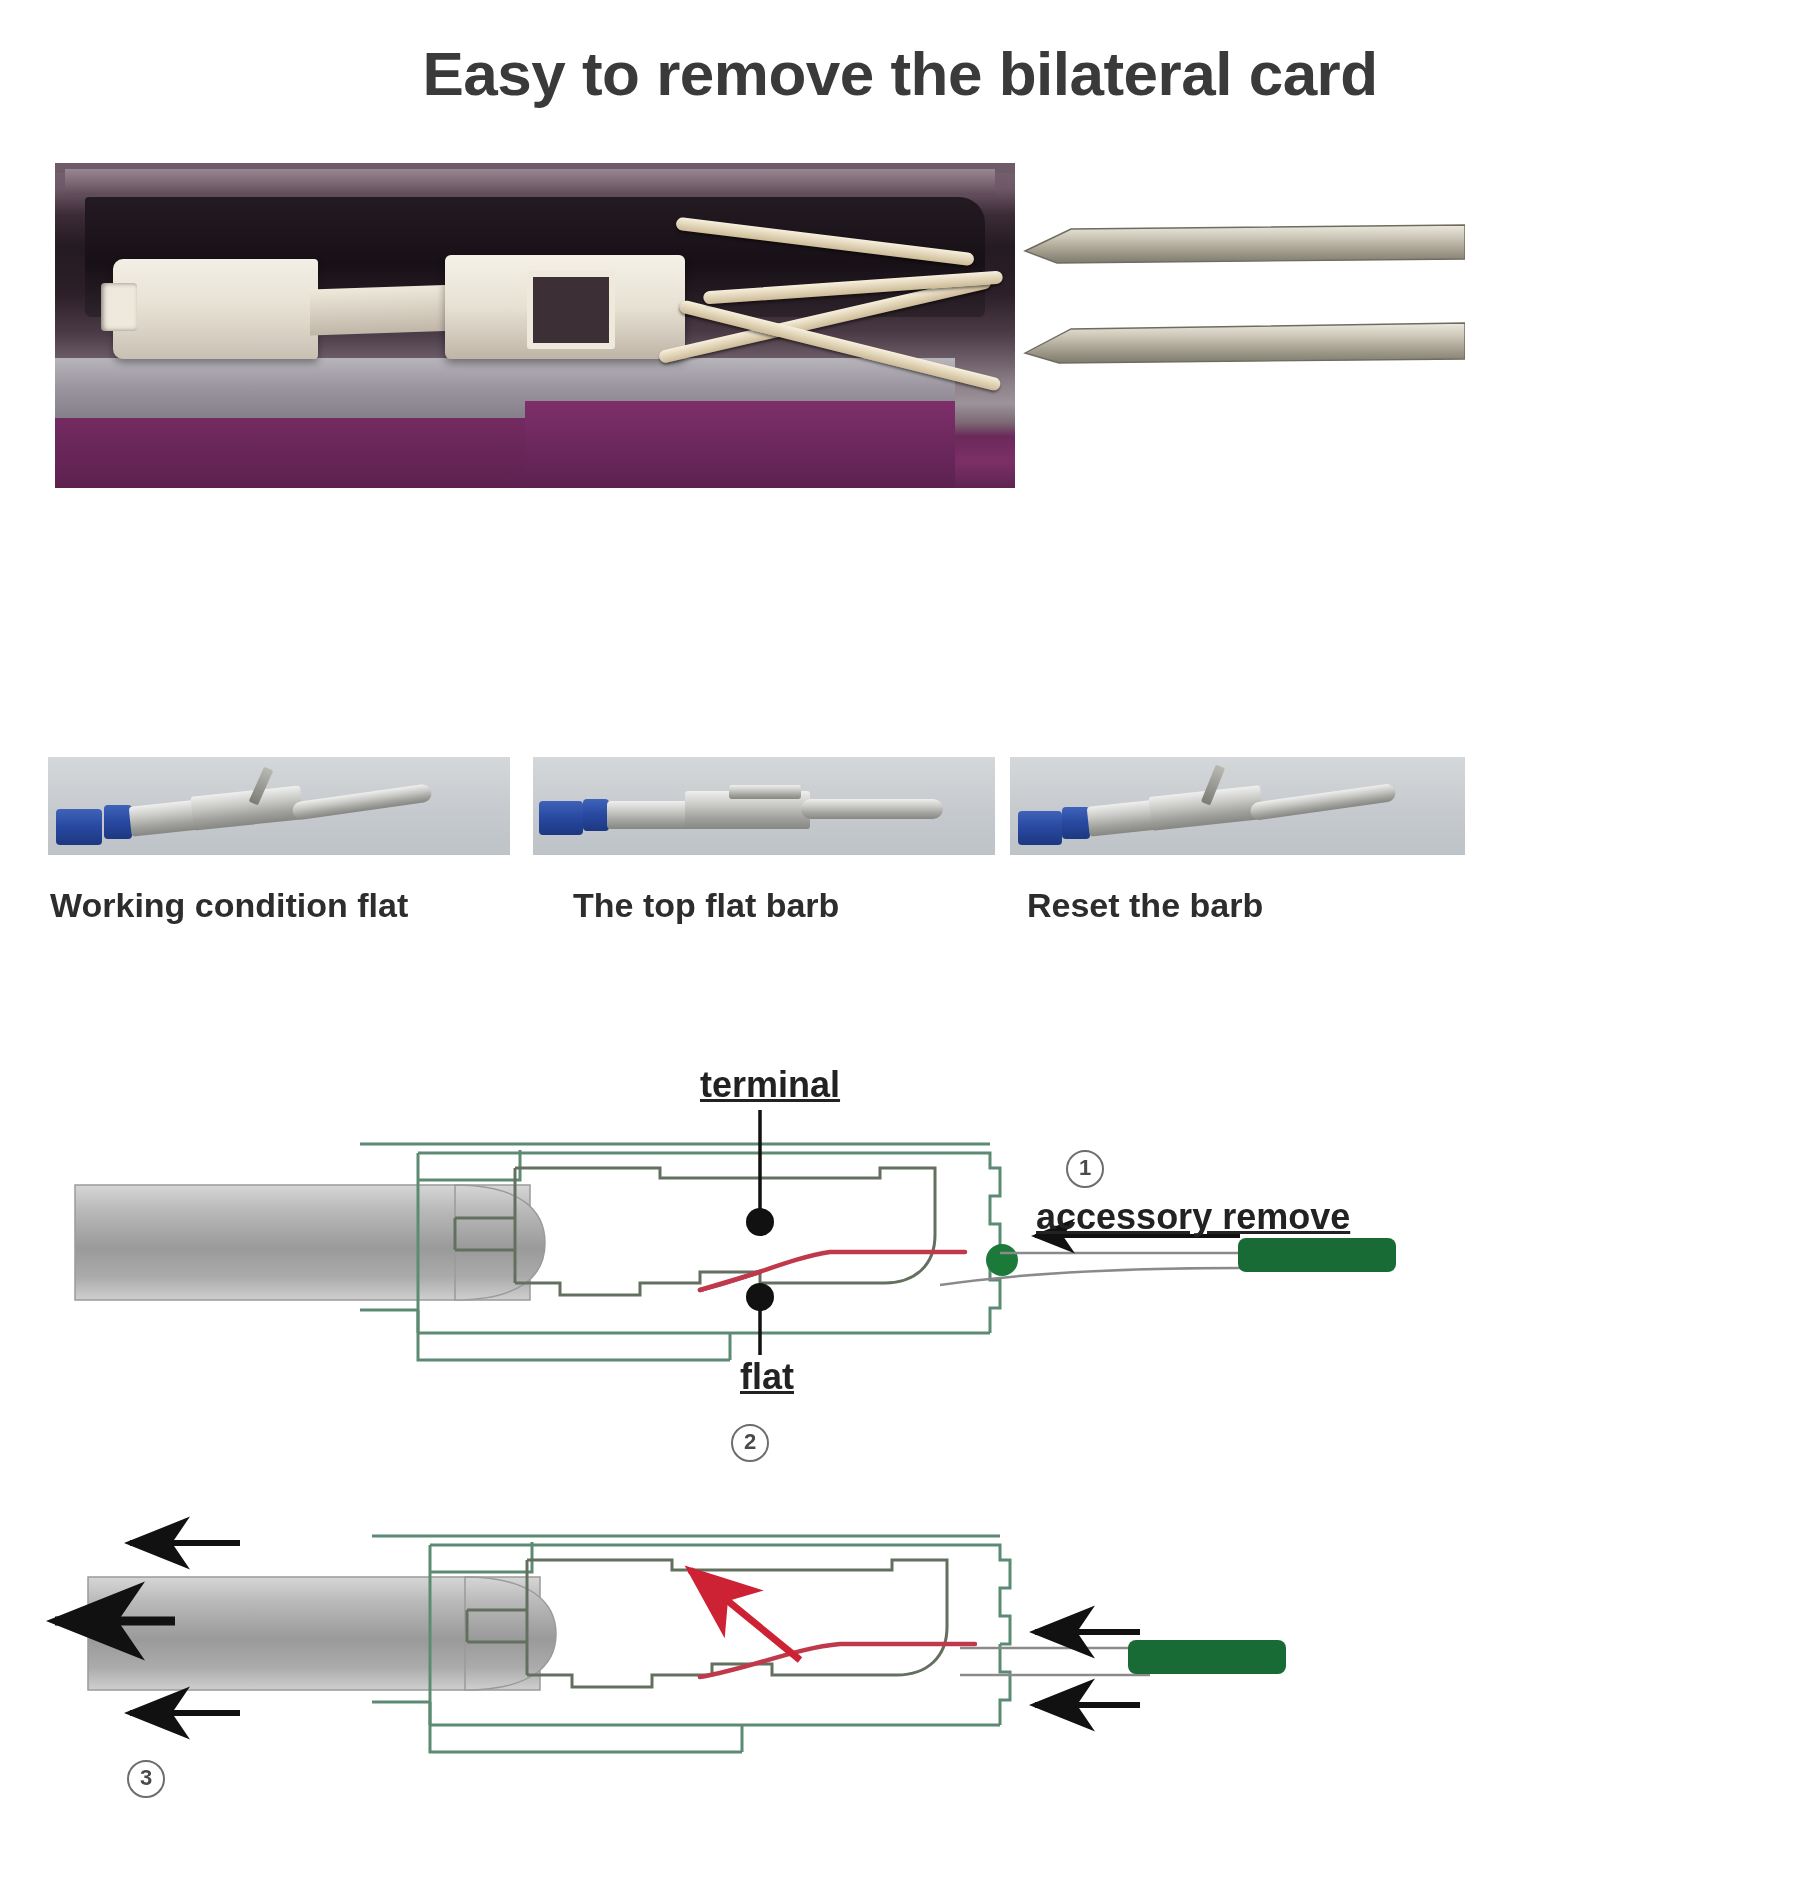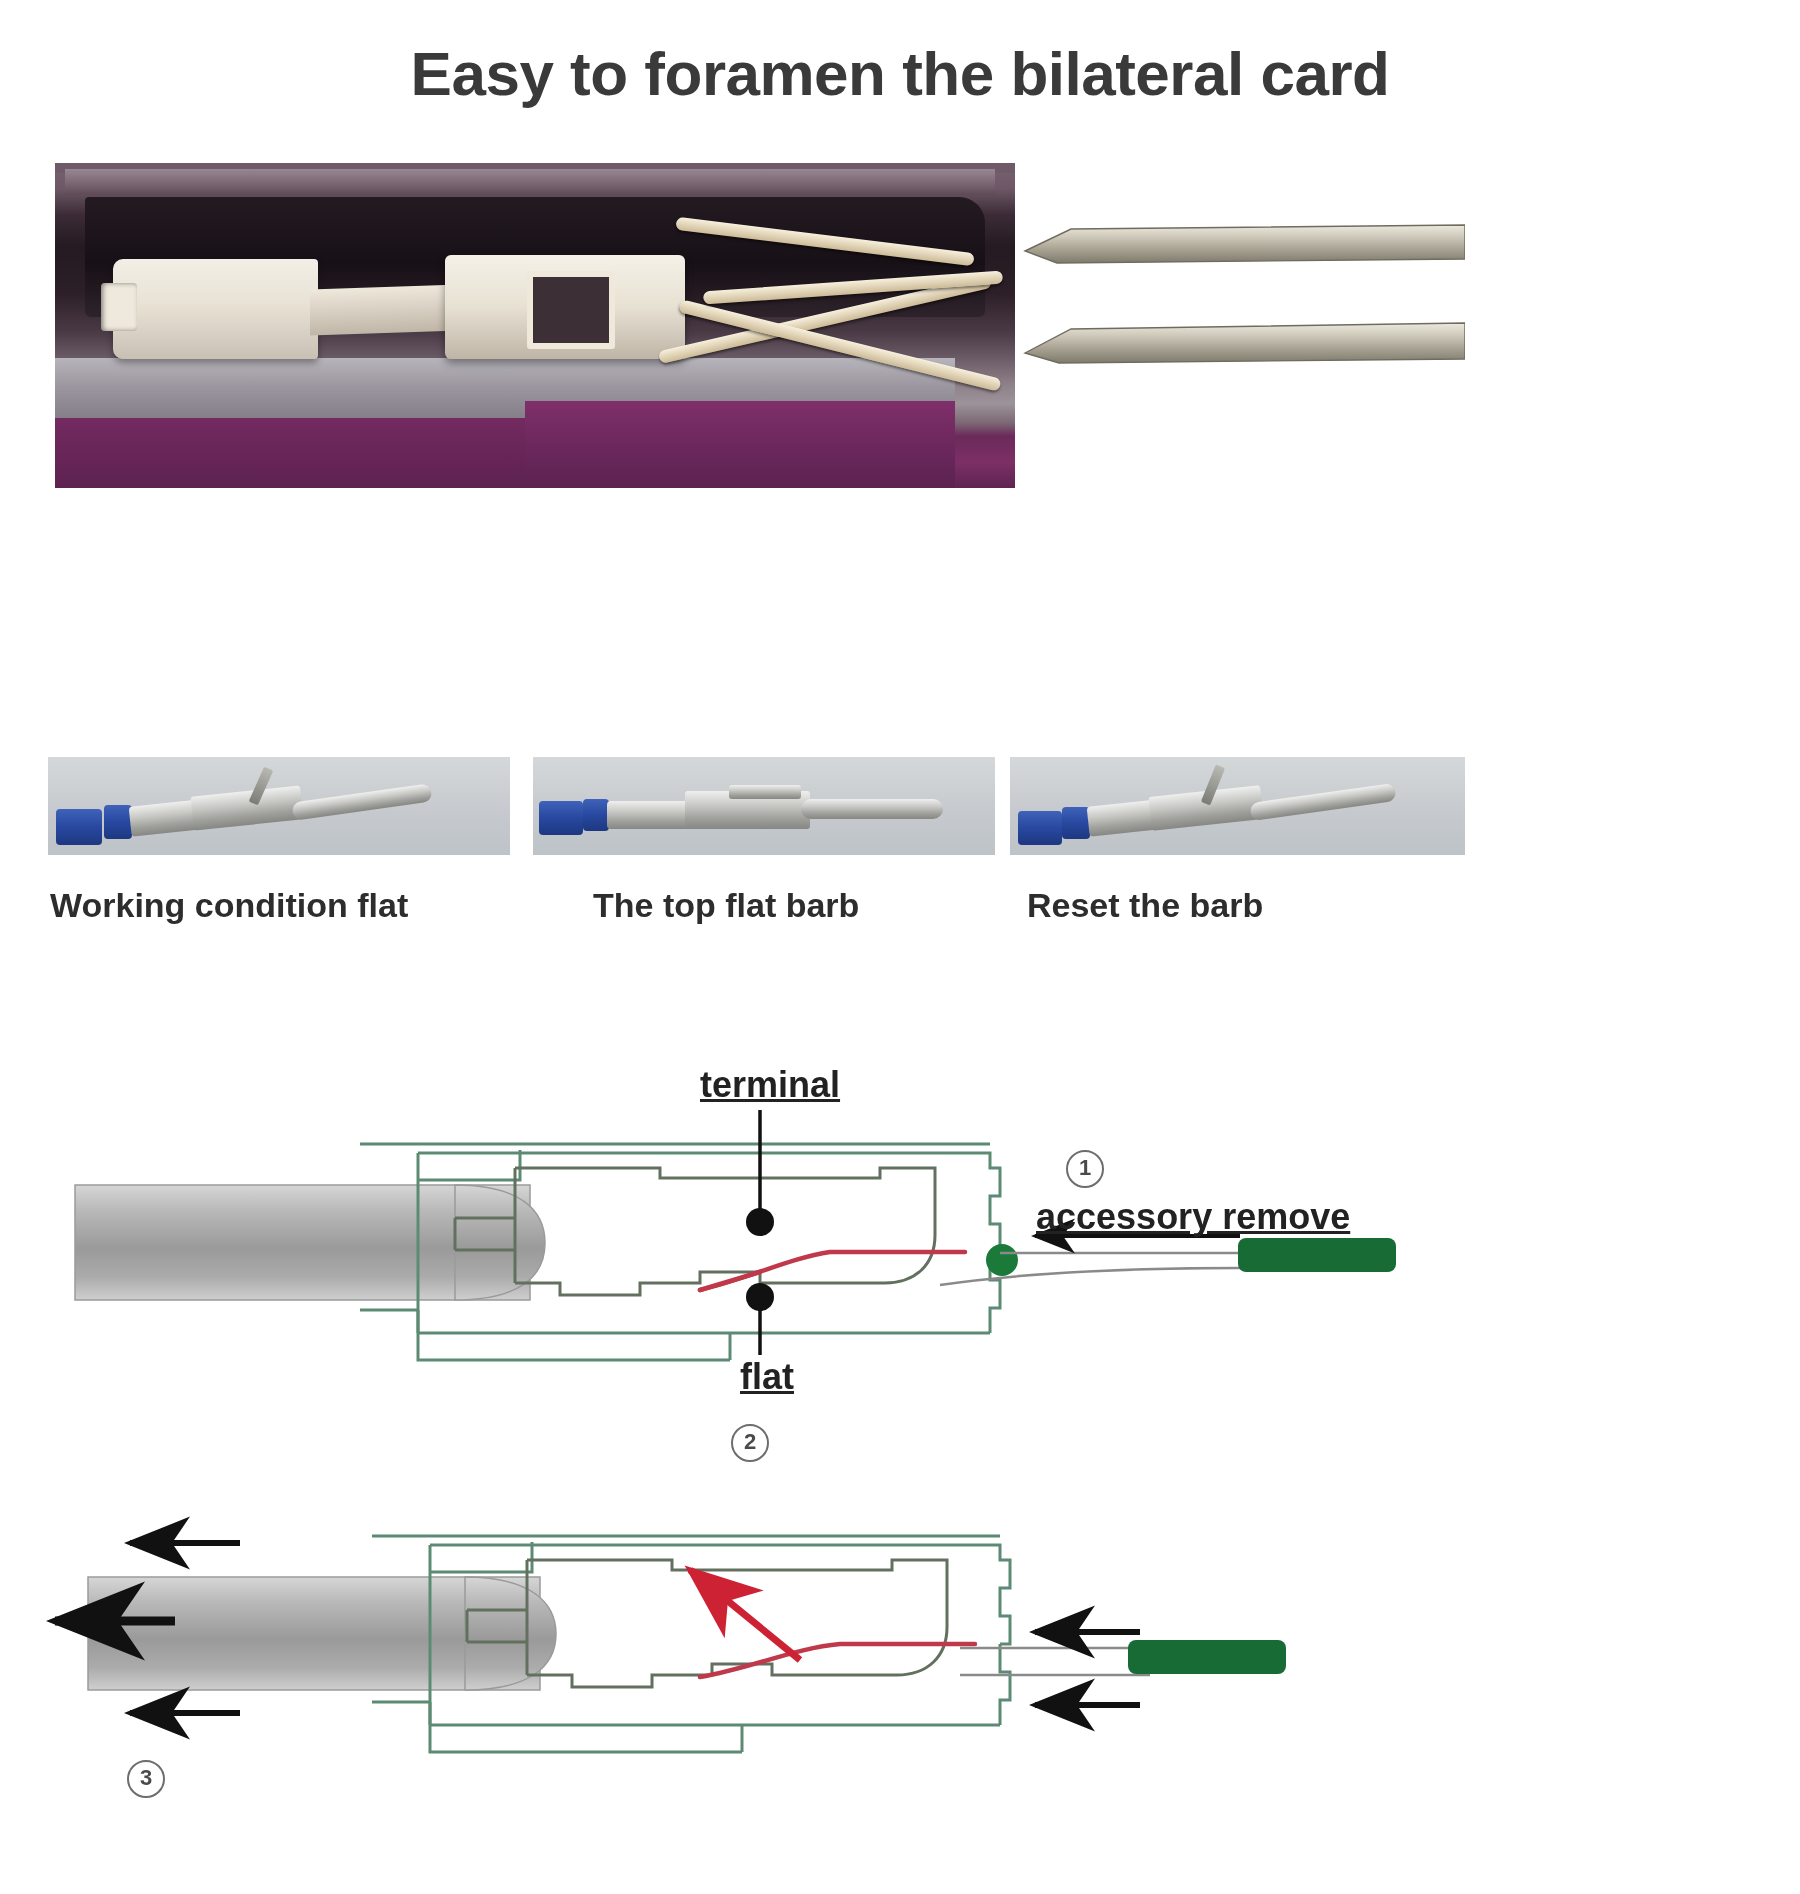--- a/index.html
+++ b/index.html
@@ -179,21 +179,21 @@
   }
 
   .caption {
     position: absolute;
     font-size: 34px;
     font-weight: bold;
     color: #2d2d2d;
     line-height: 1.28;
   }
   .cap1 { left: 50px;  top: 884px; width: 420px; }
-  .cap2 { left: 573px; top: 884px; width: 420px; margin-left: 20px; }
+  .cap2 { left: 573px; top: 884px; width: 420px; }
   .cap3 { left: 1027px;top: 884px; width: 420px; }
 
   
   .diag-label {
     position: absolute;
     font-size: 36px;
     font-weight: bold;
     color: #222222;
     white-space: nowrap;
     text-decoration: underline;
@@ -215,21 +215,21 @@
   }
   .cn1 { left: 1066px; top: 1150px; }
   .cn2 { left: 731px;  top: 1424px; }
   .cn3 { left: 127px;  top: 1760px; }
 
   svg.diagram { position: absolute; left: 0; top: 0; }
 </style>
 </head>
 <body>
 
-<div class="title">Easy to foramen the bilateral card</div>
+<div class="title">Easy to remove the bilateral card</div>
 
 <div class="hero-photo">
   <div class="hero-left">
     <div class="conn-body"></div>
     <div class="conn-topedge"></div>
     <div class="conn-top-highlight"></div>
     <div class="conn-inner-dark"></div>
     <div class="silver-band"></div>
     <div class="purple-band"></div>
     <div class="purple-band2"></div>

